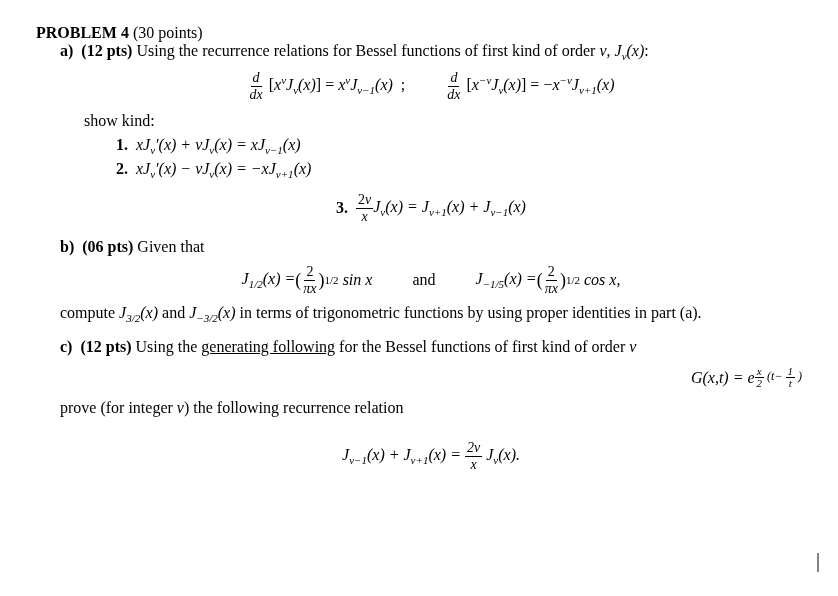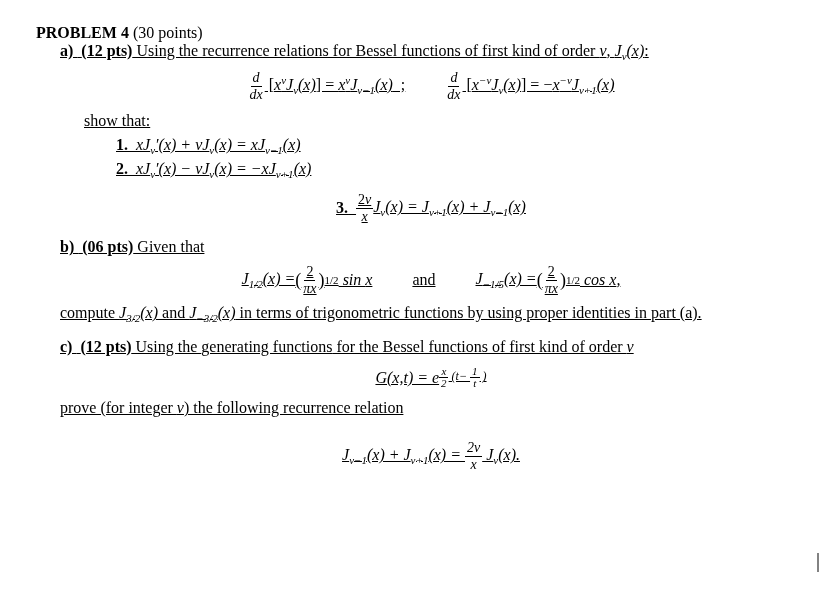--- a/index.html
+++ b/index.html
@@ -12,21 +12,21 @@
       min-height: 596px;
       padding: 24px 36px 24px 36px;
       position: relative;
     }
     .part {
       margin-bottom: 14px;
     }
     .part-label {
       font-weight: bold;
     }
-    .indent1 { margin-left: 24px; text-decoration: underline; }
+    .indent1 { margin-left: 24px; }
     .show-that {
       margin: 10px 0 6px 24px;
     }
     .numbered-list {
       margin-left: 56px;
     }
     .numbered-item {
       margin: 4px 0;
     }
     .frac {
@@ -91,21 +91,21 @@
     <span>
       <span class="frac">
           <span class="num"><span class="math">d</span></span>
           <span class="den"><span class="math">dx</span></span>
         </span>
       [<span class="math">x<sup>−ν</sup>J<sub>ν</sub>(x)</span>] = −<span class="math">x<sup>−ν</sup>J<sub>ν+1</sub>(x)</span>
     </span>
   </div>
 
   
-  <div class="show-that">show that:</div>
+  <div class="show-that">show kind:</div>
 
   
   <div class="numbered-list">
     <div class="numbered-item">
       <span class="bold">1.</span>&nbsp;&nbsp;<span class="math">xJ<sub>ν</sub>′(x) + νJ<sub>ν</sub>(x) = xJ<sub>ν−1</sub>(x)</span>
     </div>
     <div class="numbered-item">
       <span class="bold">2.</span>&nbsp;&nbsp;<span class="math">xJ<sub>ν</sub>′(x) − νJ<sub>ν</sub>(x) = −xJ<sub>ν+1</sub>(x)</span>
     </div>
   </div>
@@ -160,25 +160,25 @@
   </div>
 
   <div style="margin: 8px 0 0 0;">
     compute <span class="math">J<sub>3/2</sub>(x)</span> and <span class="math">J<sub>−3/2</sub>(x)</span> in terms of trigonometric functions by using proper identities in part (a).
   </div>
 </div>
 
 <div class="part indent1">
   <span class="part-label">c)&nbsp;</span>
   <span>
-    <span class="bold">(12 pts)</span> Using the <u>generating functions</u> for the Bessel functions of first kind of order <span class="math">ν</span>
+    <span class="bold">(12 pts)</span> Using the <u>generating following</u> for the Bessel functions of first kind of order <span class="math">ν</span>
   </span>
 
   
-  <div class="formula-row" style="margin: 10px 0;">
+  <div class="formula-row" style="margin: 10px 0; justify-content: flex-end;">
     <span class="math">G(x,t) = e</span>
     <sup style="font-size:12px;"><span class="math">
       <span class="frac" style="font-size:11px;display:inline-flex;flex-direction:column;align-items:center;vertical-align:super;line-height:1;">
         <span class="num">x</span>
             <span class="den">2</span>
       </span>
       (t−
       <span class="frac" style="font-size:11px;display:inline-flex;flex-direction:column;align-items:center;vertical-align:middle;line-height:1;">
         <span class="num">1</span>
             <span class="den">t</span>

